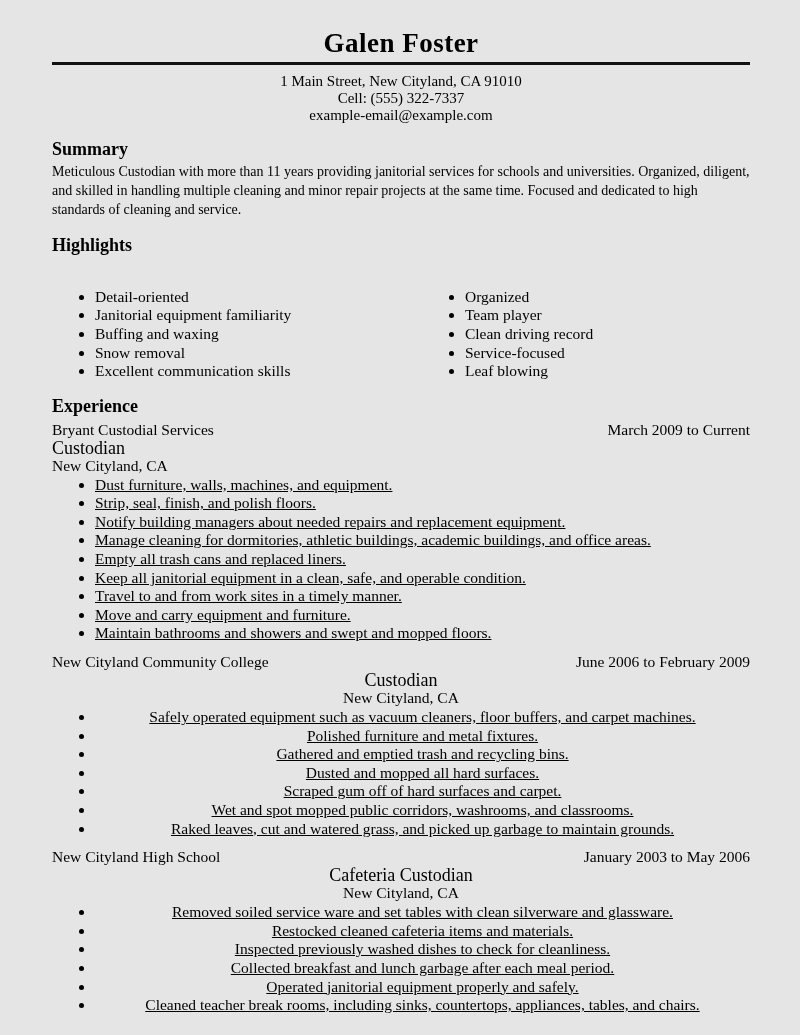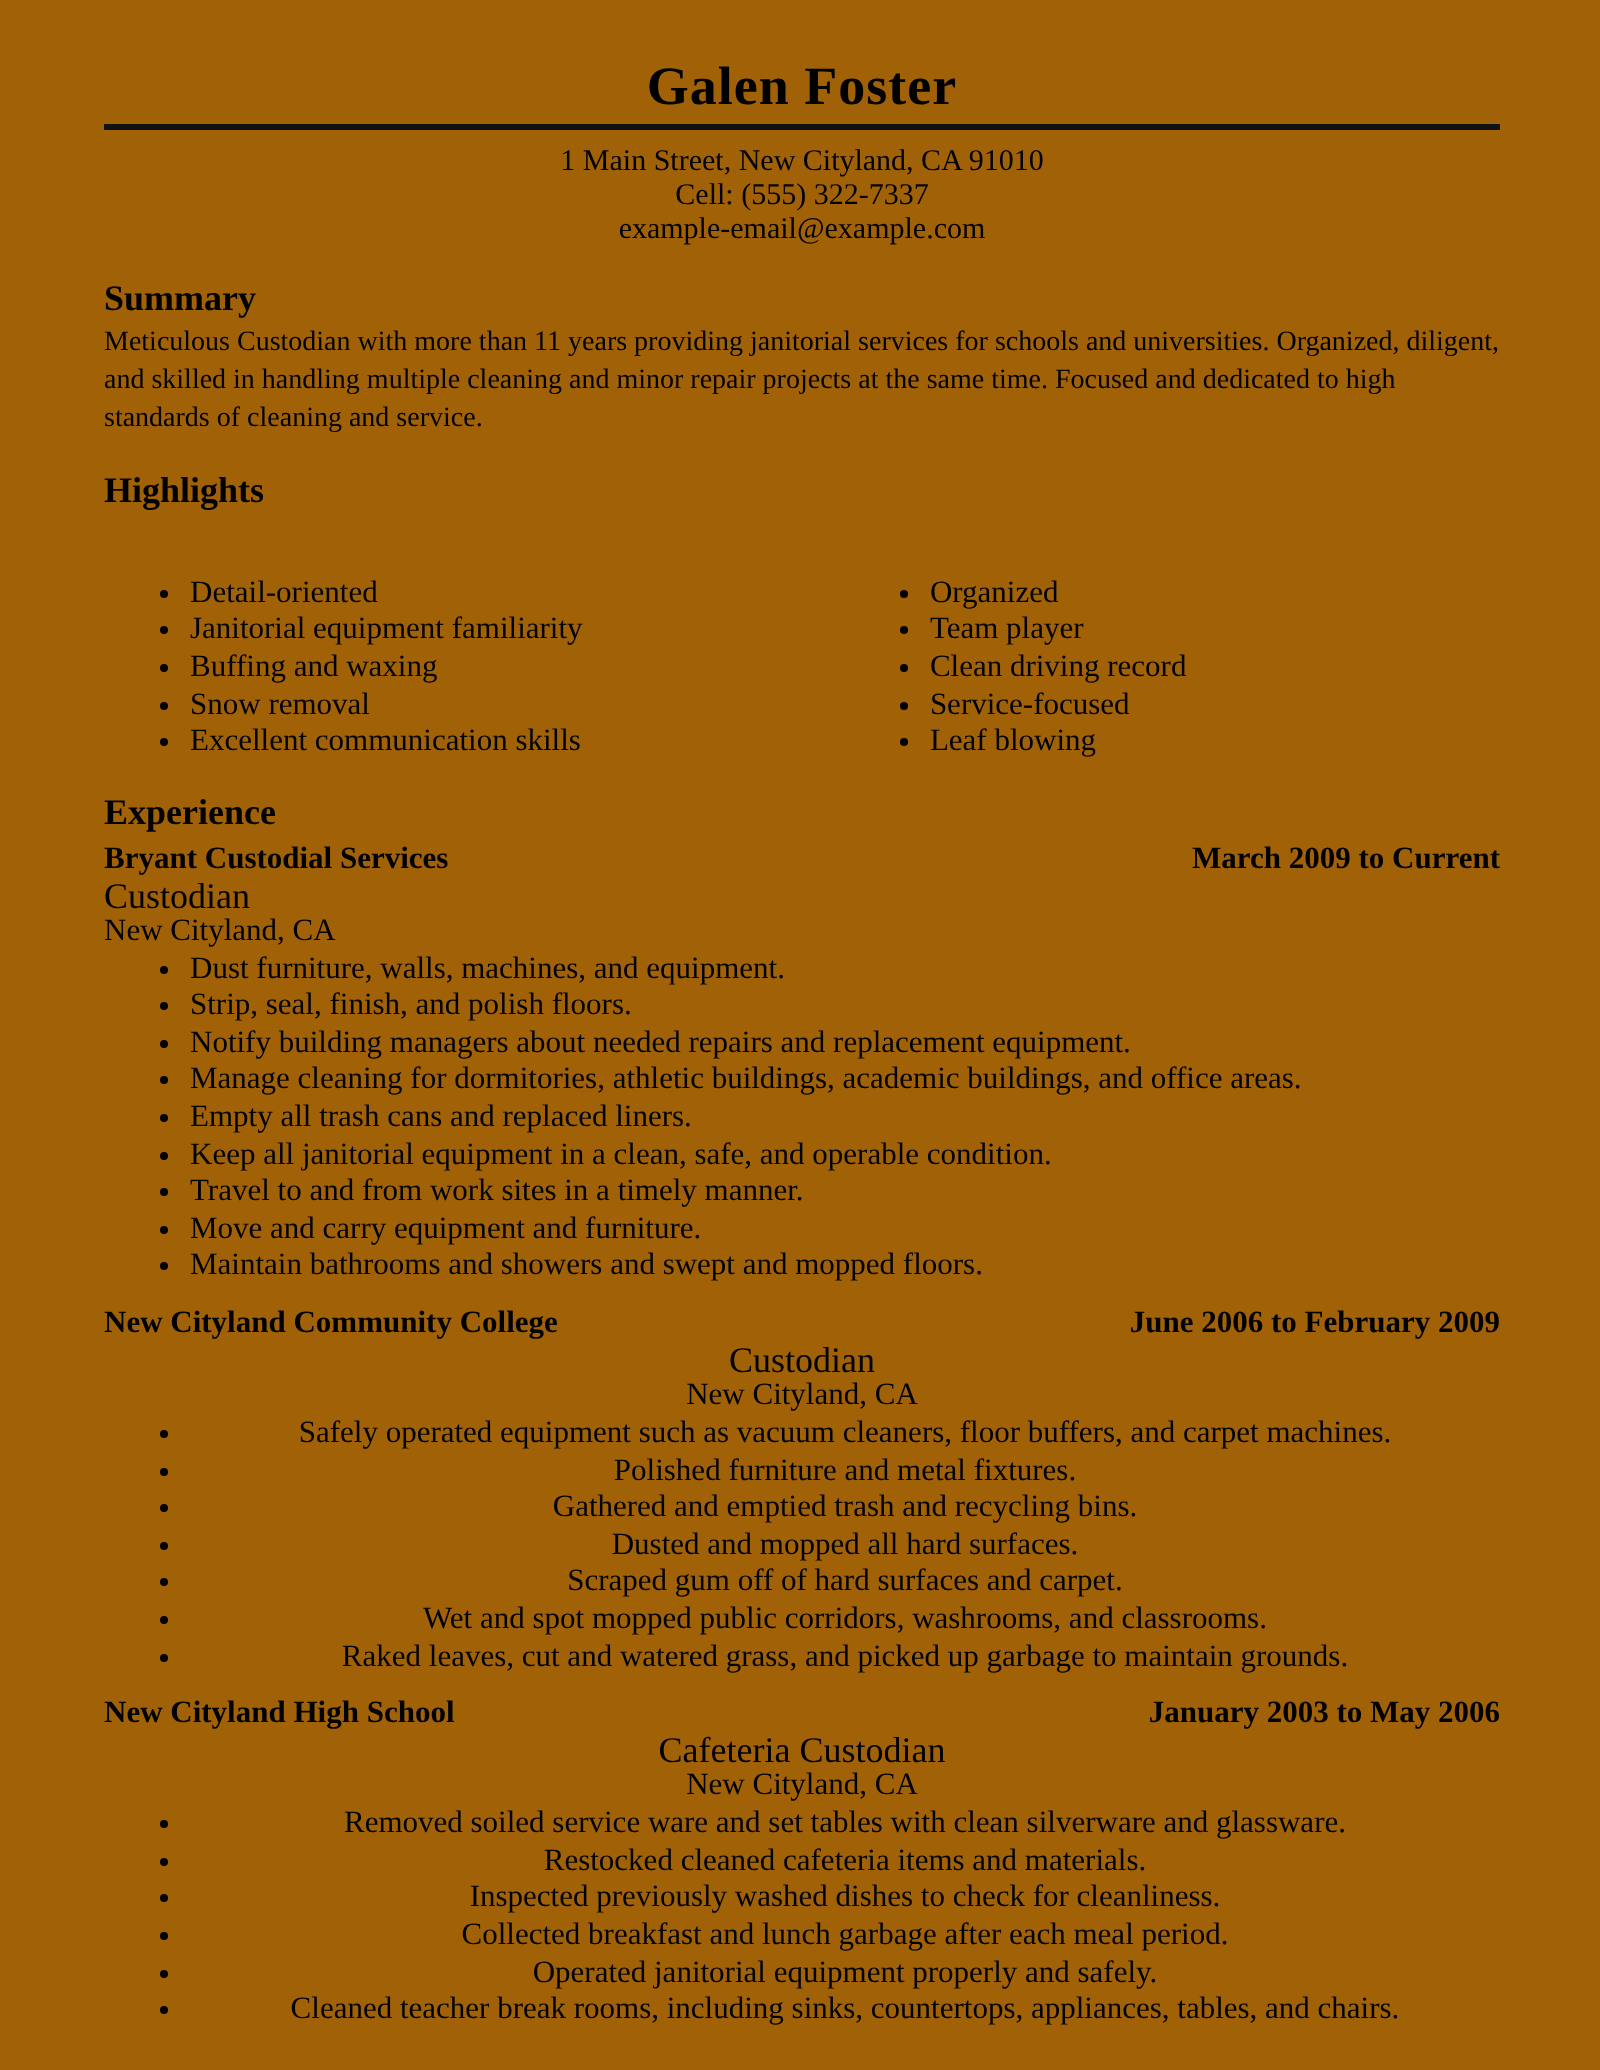--- a/index.html
+++ b/index.html
@@ -7,21 +7,21 @@
   body {
     width: 800px;
     height: 1035px;
     overflow: hidden;
     font-family: "Liberation Serif", "DejaVu Serif", serif;
     color: #000000;
   }
   .page {
     width: 800px;
     height: 1035px;
-    background: #a16207;
+    background: #e5e5e5;
     padding: 29px 50px 0 52px;
   }
   
   .name {
     text-align: center;
     font-size: 27px;
     font-weight: bold;
     line-height: 1.05;
     letter-spacing: 0.5px;
   }
@@ -66,32 +66,31 @@
     line-height: 18.6px;
   }
   .experience-heading { margin-top: 15px; }
   .job { margin-top: 4px; }
   .job + .job { margin-top: 10px; text-align: center; }
   .job-header {
     display: flex;
     justify-content: space-between;
     font-size: 15.5px;
     line-height: 18px;
-    font-weight: bold;
   }
   .job-title {
     font-weight: normal;
     font-size: 18px;
     line-height: 18px;
   }
   .job-location {
     font-size: 15.5px;
     line-height: 18px;
   }
-  .job ul.bullets { margin-top: 1px; }
+  .job ul.bullets { margin-top: 1px; text-decoration: underline; }
 </style>
 </head>
 <body>
 
 <div class="page">
 
   <div class="name">Galen Foster</div>
   <div class="double-rule"></div>
   <div class="contact">
     <div>1 Main Street, New Cityland, CA 91010</div>

